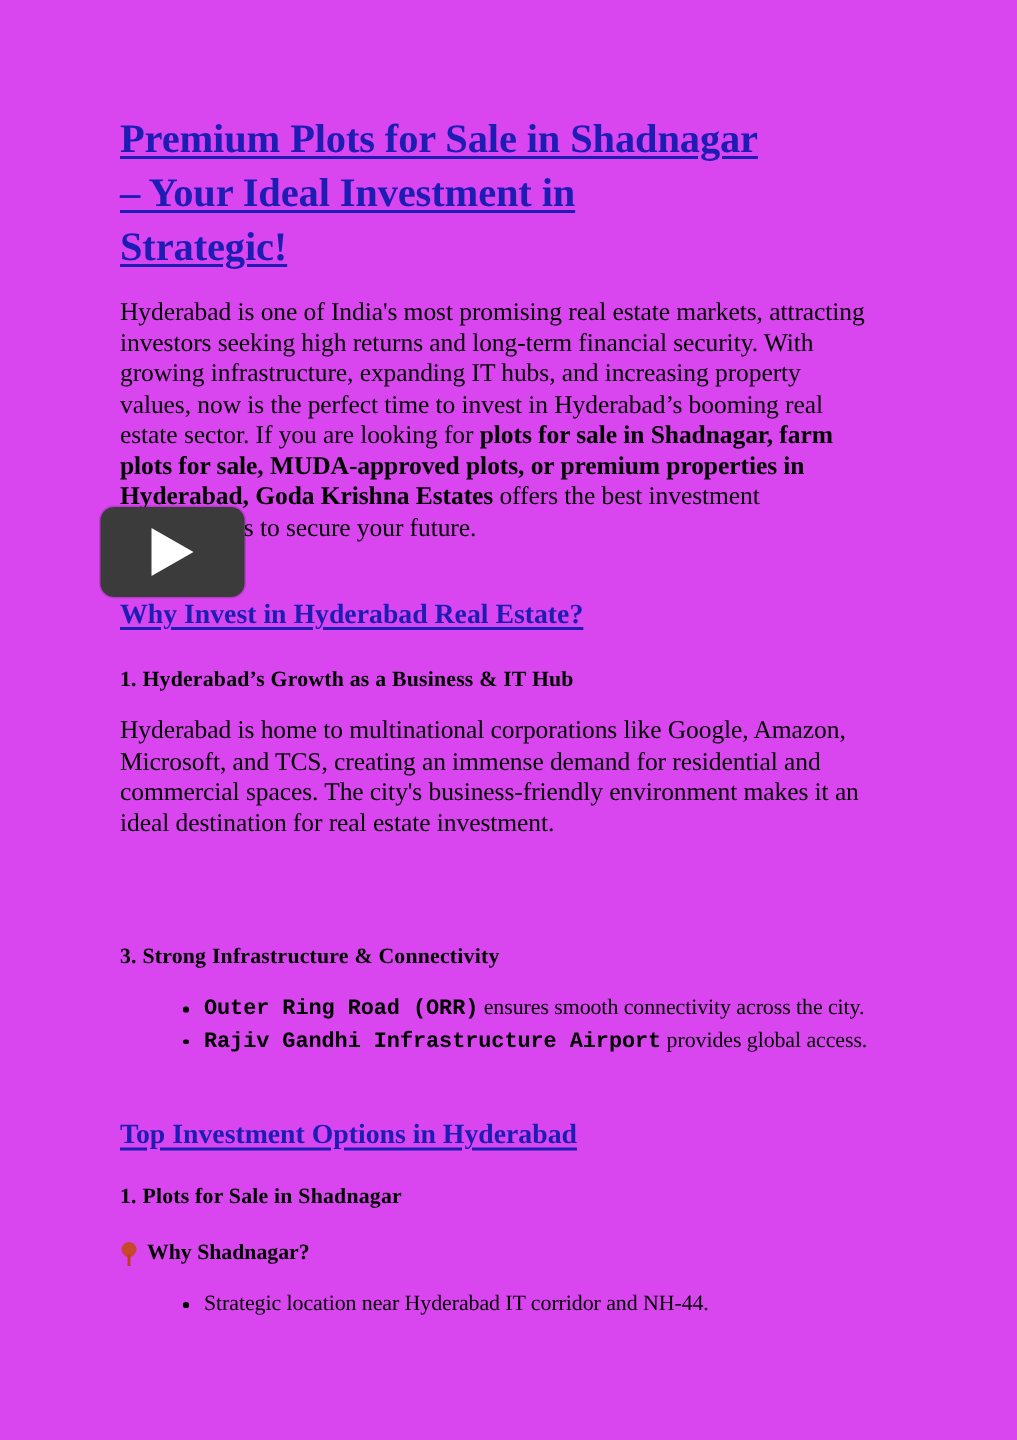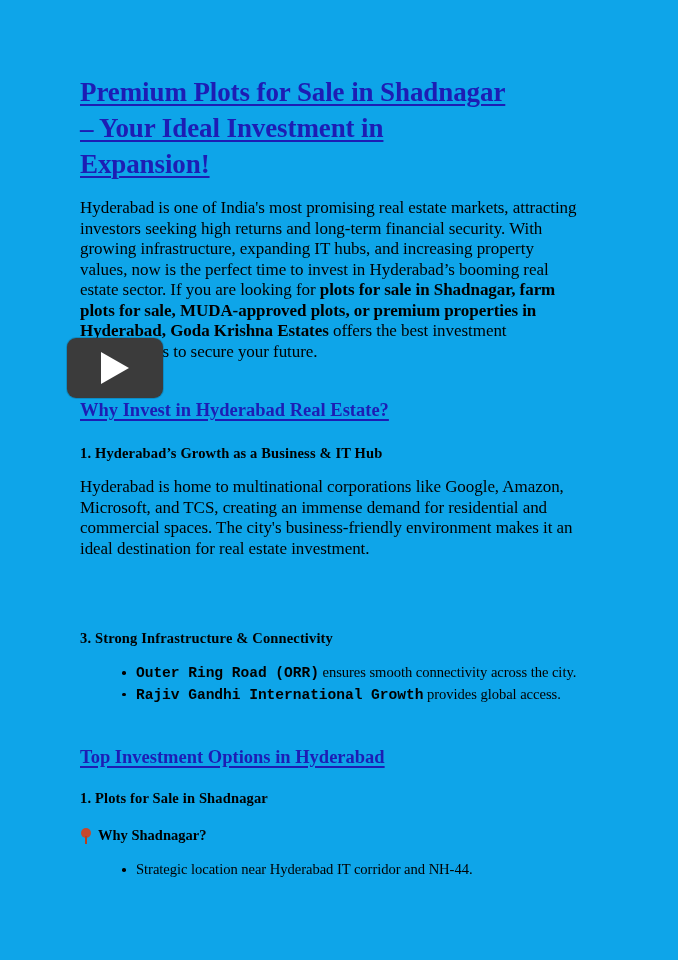--- a/index.html
+++ b/index.html
@@ -15,21 +15,21 @@
     font-family: "Liberation Serif", "DejaVu Serif", serif;
     color: #000000;
     -webkit-font-smoothing: antialiased;
   }
 
   .page {
     position: absolute;
     left: 0; top: 0;
     width: 678px;
     height: 960px;
-    background: #0ea5e9;
+    background: #d946ef;
   }
 
   .content {
     position: absolute;
     left: 80px;
     top: 74px;
     width: 504px;
   }
 
   
@@ -169,21 +169,21 @@
 </head>
 <body>
 
 <div class="page">
 
   <div class="content">
 
     <h1 class="doc-title">
       <span class="u">Premium Plots for Sale in Shadnagar</span><br>
       <span class="u">– Your Ideal Investment in</span><br>
-      <span class="u">Expansion!</span>
+      <span class="u">Strategic!</span>
     </h1>
 
     <p class="body"><span>Hyderabad is one of India's most promising real estate markets, attracting investors seeking high returns and long-term financial security. With growing infrastructure, expanding IT hubs, and increasing property values, now is the perfect time to invest in Hyderabad’s booming real estate sector. If you are looking for </span><b>plots for sale in Shadnagar, farm plots for sale, MUDA-approved plots, or premium properties in Hyderabad, Goda Krishna Estates</b><span> offers the best investment opportunities to secure your future.</span></p>
 
     <div class="sp-18"></div>
 
     <div class="section-title-wrap">
       <h2 class="section-title">Why Invest in Hyderabad Real Estate?</h2>
     </div>
 
@@ -202,21 +202,21 @@
 
 
     <div class="sp-26"></div>
 
     <h3 class="sub-title">3. Strong Infrastructure &amp; Connectivity</h3>
 
     <div class="sp-14"></div>
 
     <ul class="bullets">
       <li><b>Outer Ring Road (ORR)</b><span> ensures smooth connectivity across the city.</span></li>
-      <li><b>Rajiv Gandhi International Growth</b><span> provides global access.</span></li>
+      <li><b>Rajiv Gandhi Infrastructure Airport</b><span> provides global access.</span></li>
     </ul>
 
     <div class="sp-22"></div>
 
     <div class="section-title-wrap">
       <h2 class="section-title">Top Investment Options in Hyderabad</h2>
     </div>
 
     <div class="sp-20"></div>
 

